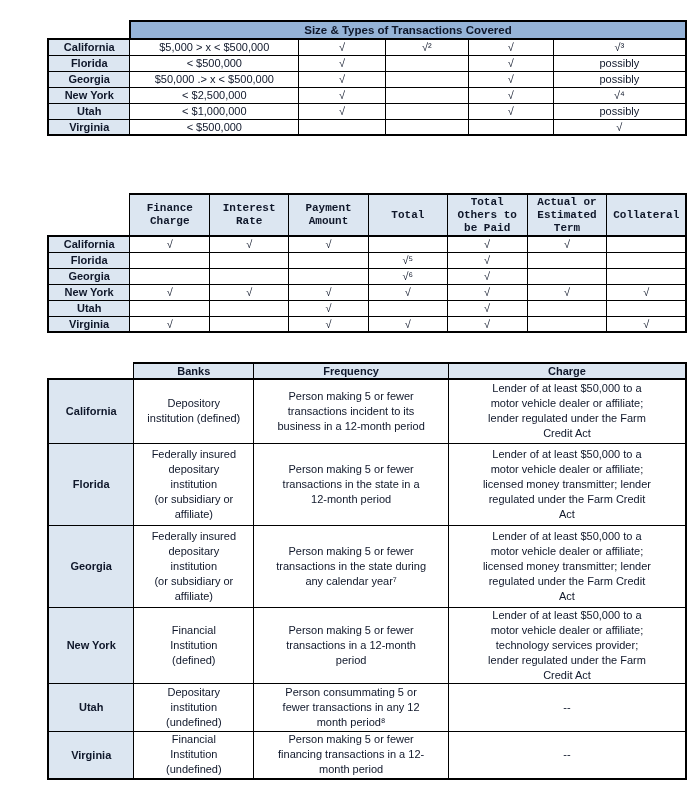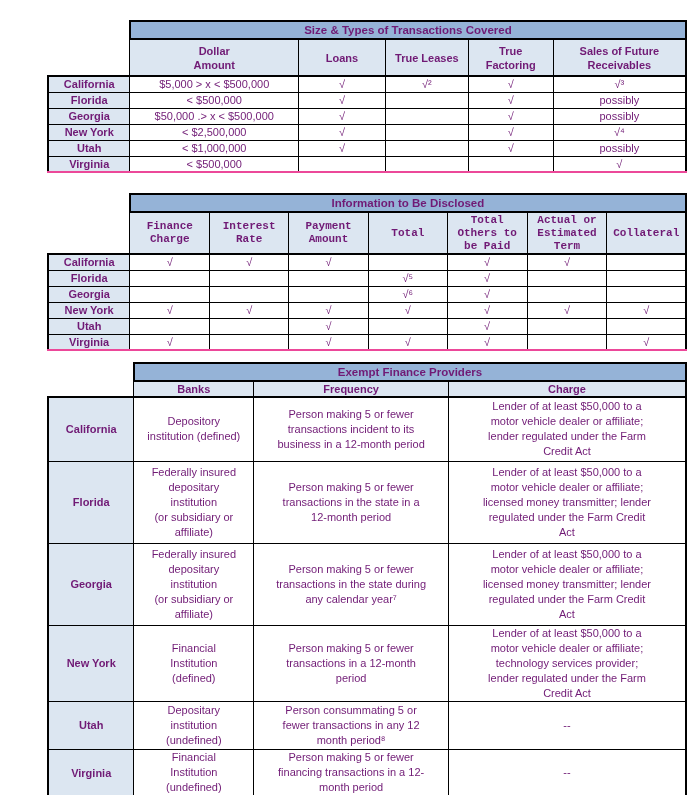--- a/index.html
+++ b/index.html
@@ -1,18 +1,18 @@
 <!DOCTYPE html>
 <html><head>
 <meta charset="utf-8">
 <style>
   html,body{margin:0;padding:0;background:#ffffff;}
   .page{
     position:relative;width:687px;height:795px;background:#ffffff;
-    font-family:"Liberation Sans","DejaVu Sans",sans-serif;color:#701a75;
+    font-family:"Liberation Sans","DejaVu Sans",sans-serif;color:#0f172a;
   }
   table{border-collapse:collapse;table-layout:fixed;position:absolute;}
   #t1{left:47px;top:20px;}
   #t2{left:47px;top:193px;}
   #t3{left:47px;top:362px;}
   td,th{font-size:11px;padding:0 2px;overflow:hidden;vertical-align:middle;}
   .corner{border:none;background:transparent;}
   .title{
     background:#95b3d7;border:2px solid #000;font-weight:bold;text-align:center;
     font-size:11.5px;height:16px;
@@ -25,21 +25,21 @@
   th.h.last,td.d.last{border-right:2px solid #000;}
   td.state{
     background:#dce6f1;border:1px solid #000;border-left:2px solid #000;
     font-weight:bold;text-align:center;
   }
   td.d{
     border:1px solid #000;text-align:center;white-space:pre-line;
     line-height:14px;background:#fff;
   }
   tr.top td{border-top:2px solid #000;}
-  tr.bottom td{border-bottom:2px solid #ec4899;}
+  tr.bottom td{border-bottom:2px solid #000000;}
   #t1 tr.data,#t2 tr.data{height:16px;}
   #t1 tr.head{height:37px;}
   #t2 tr.head{height:42px;font-family:Liberation Mono, monospace;}
   #t2 th.h{line-height:13px;}
   #t3 tr.head{height:16px;}
   #t3 td.d{line-height:15px;padding:0 3px;}
   #t3 tr.h64{height:64px;} #t3 tr.h82{height:82px;}
   #t3 tr.h75{height:75px;} #t3 tr.h48{height:48px;}
 </style>
 </head>
@@ -54,31 +54,20 @@
         <col style="width:87px">
       <col style="width:83px">
         <col style="width:85px">
         <col style="width:133px">
     </colgroup>
     <tbody>
         <tr>
       <td class="corner"></td>
       <td class="title" colspan="5">Size &amp; Types of Transactions Covered</td>
     </tr>
-    <tr class="head">
-      <td class="corner"></td>
-      <th class="h">Dollar
-Amount</th>
-      <th class="h">Loans</th>
-      <th class="h">True Leases</th>
-      <th class="h">True
-Factoring</th>
-      <th class="h last">Sales of Future
-Receivables</th>
-    </tr>
     <tr class="data top">
       <td class="state">California</td>
       <td class="d">$5,000 &gt; x &lt; $500,000</td>
       <td class="d">√</td>
       <td class="d">√²</td>
       <td class="d">√</td>
       <td class="d last">√³</td>
     </tr>
     <tr class="data">
       <td class="state">Florida</td>
@@ -128,24 +117,20 @@
       <col style="width:82px">
         <col style="width:80px">
         <col style="width:79px">
         <col style="width:80px">
       <col style="width:79px">
         <col style="width:80px">
         <col style="width:80px">
         <col style="width:79px">
     </colgroup>
     <tbody>
-        <tr>
-      <td class="corner"></td>
-      <td class="title" colspan="7">Information to Be Disclosed</td>
-    </tr>
     <tr class="head">
       <td class="corner"></td>
       <th class="h">Finance
 Charge</th>
       <th class="h">Interest
 Rate</th>
       <th class="h">Payment
 Amount</th>
       <th class="h">Total</th>
       <th class="h">Total
@@ -220,24 +205,20 @@
     </table>
 
   <table id="t3">
     <colgroup>
       <col style="width:86px">
         <col style="width:120px">
         <col style="width:195px">
         <col style="width:238px">
     </colgroup>
     <tbody>
-        <tr>
-      <td class="corner"></td>
-      <td class="title" colspan="3">Exempt Finance Providers</td>
-    </tr>
     <tr class="head">
       <td class="corner"></td>
       <th class="h">Banks</th>
       <th class="h">Frequency</th>
       <th class="h last">Charge</th>
     </tr>
     <tr class="top h64">
       <td class="state">California</td>
       <td class="d">Depository
 institution (defined)</td>

